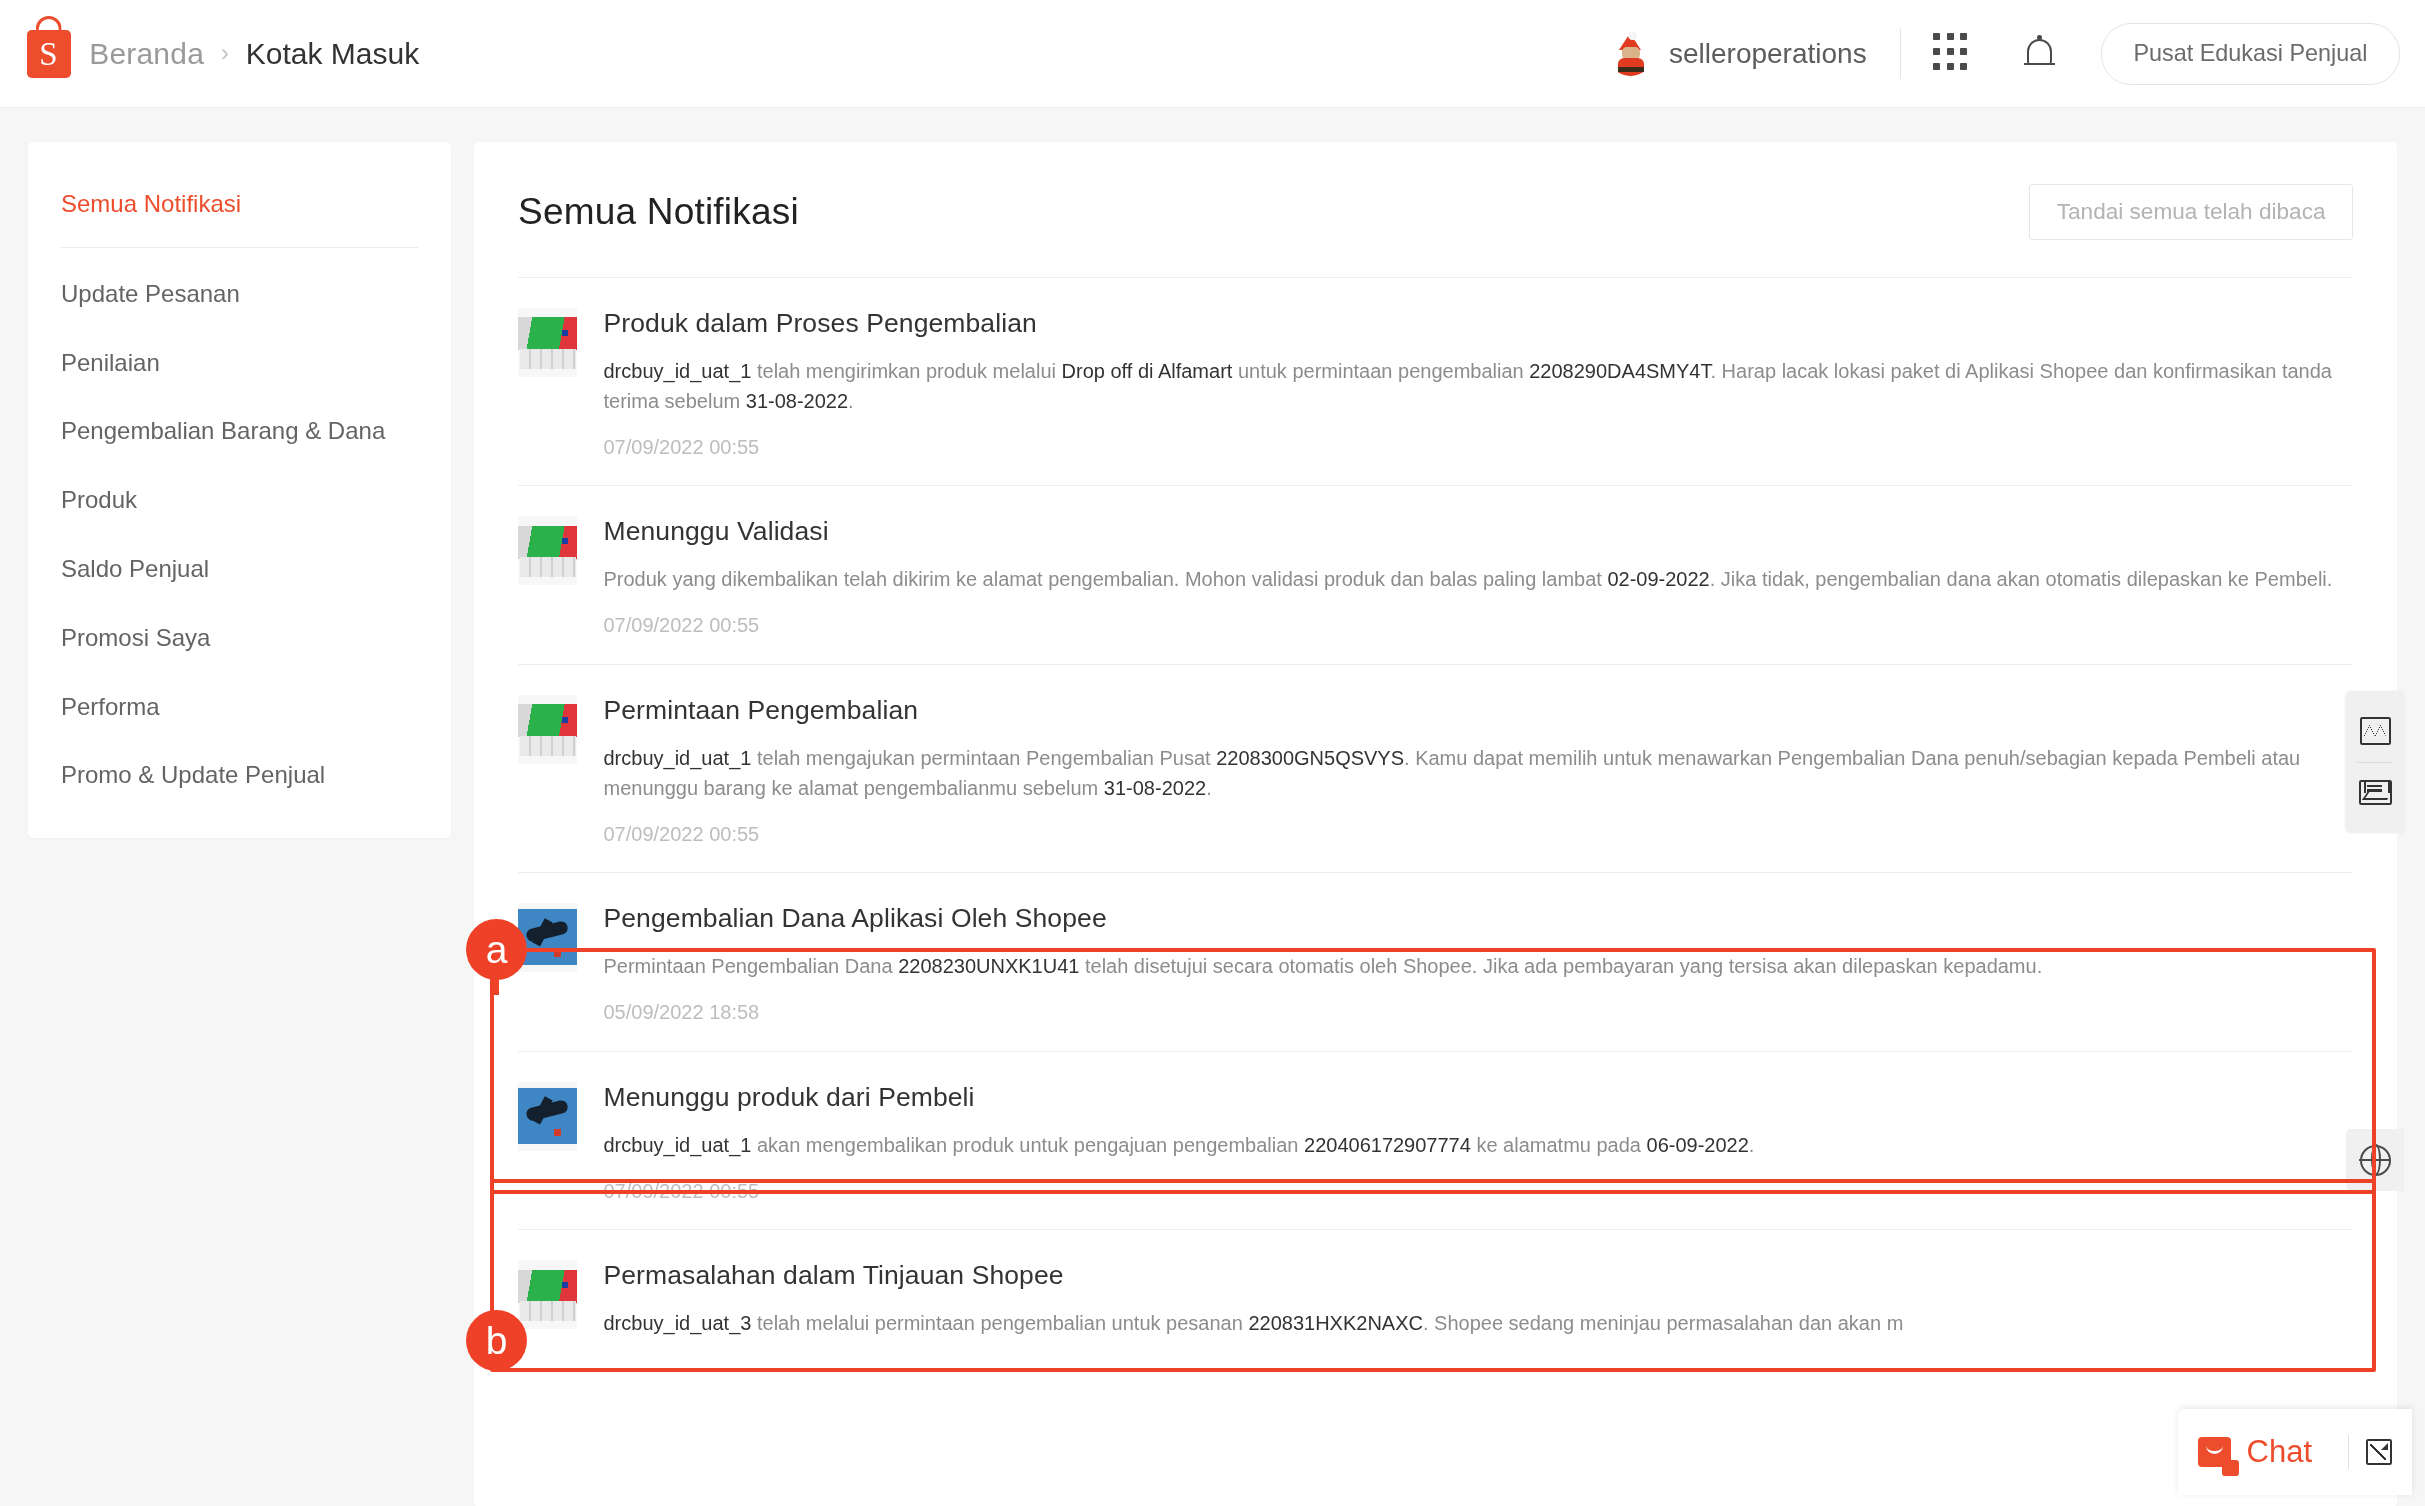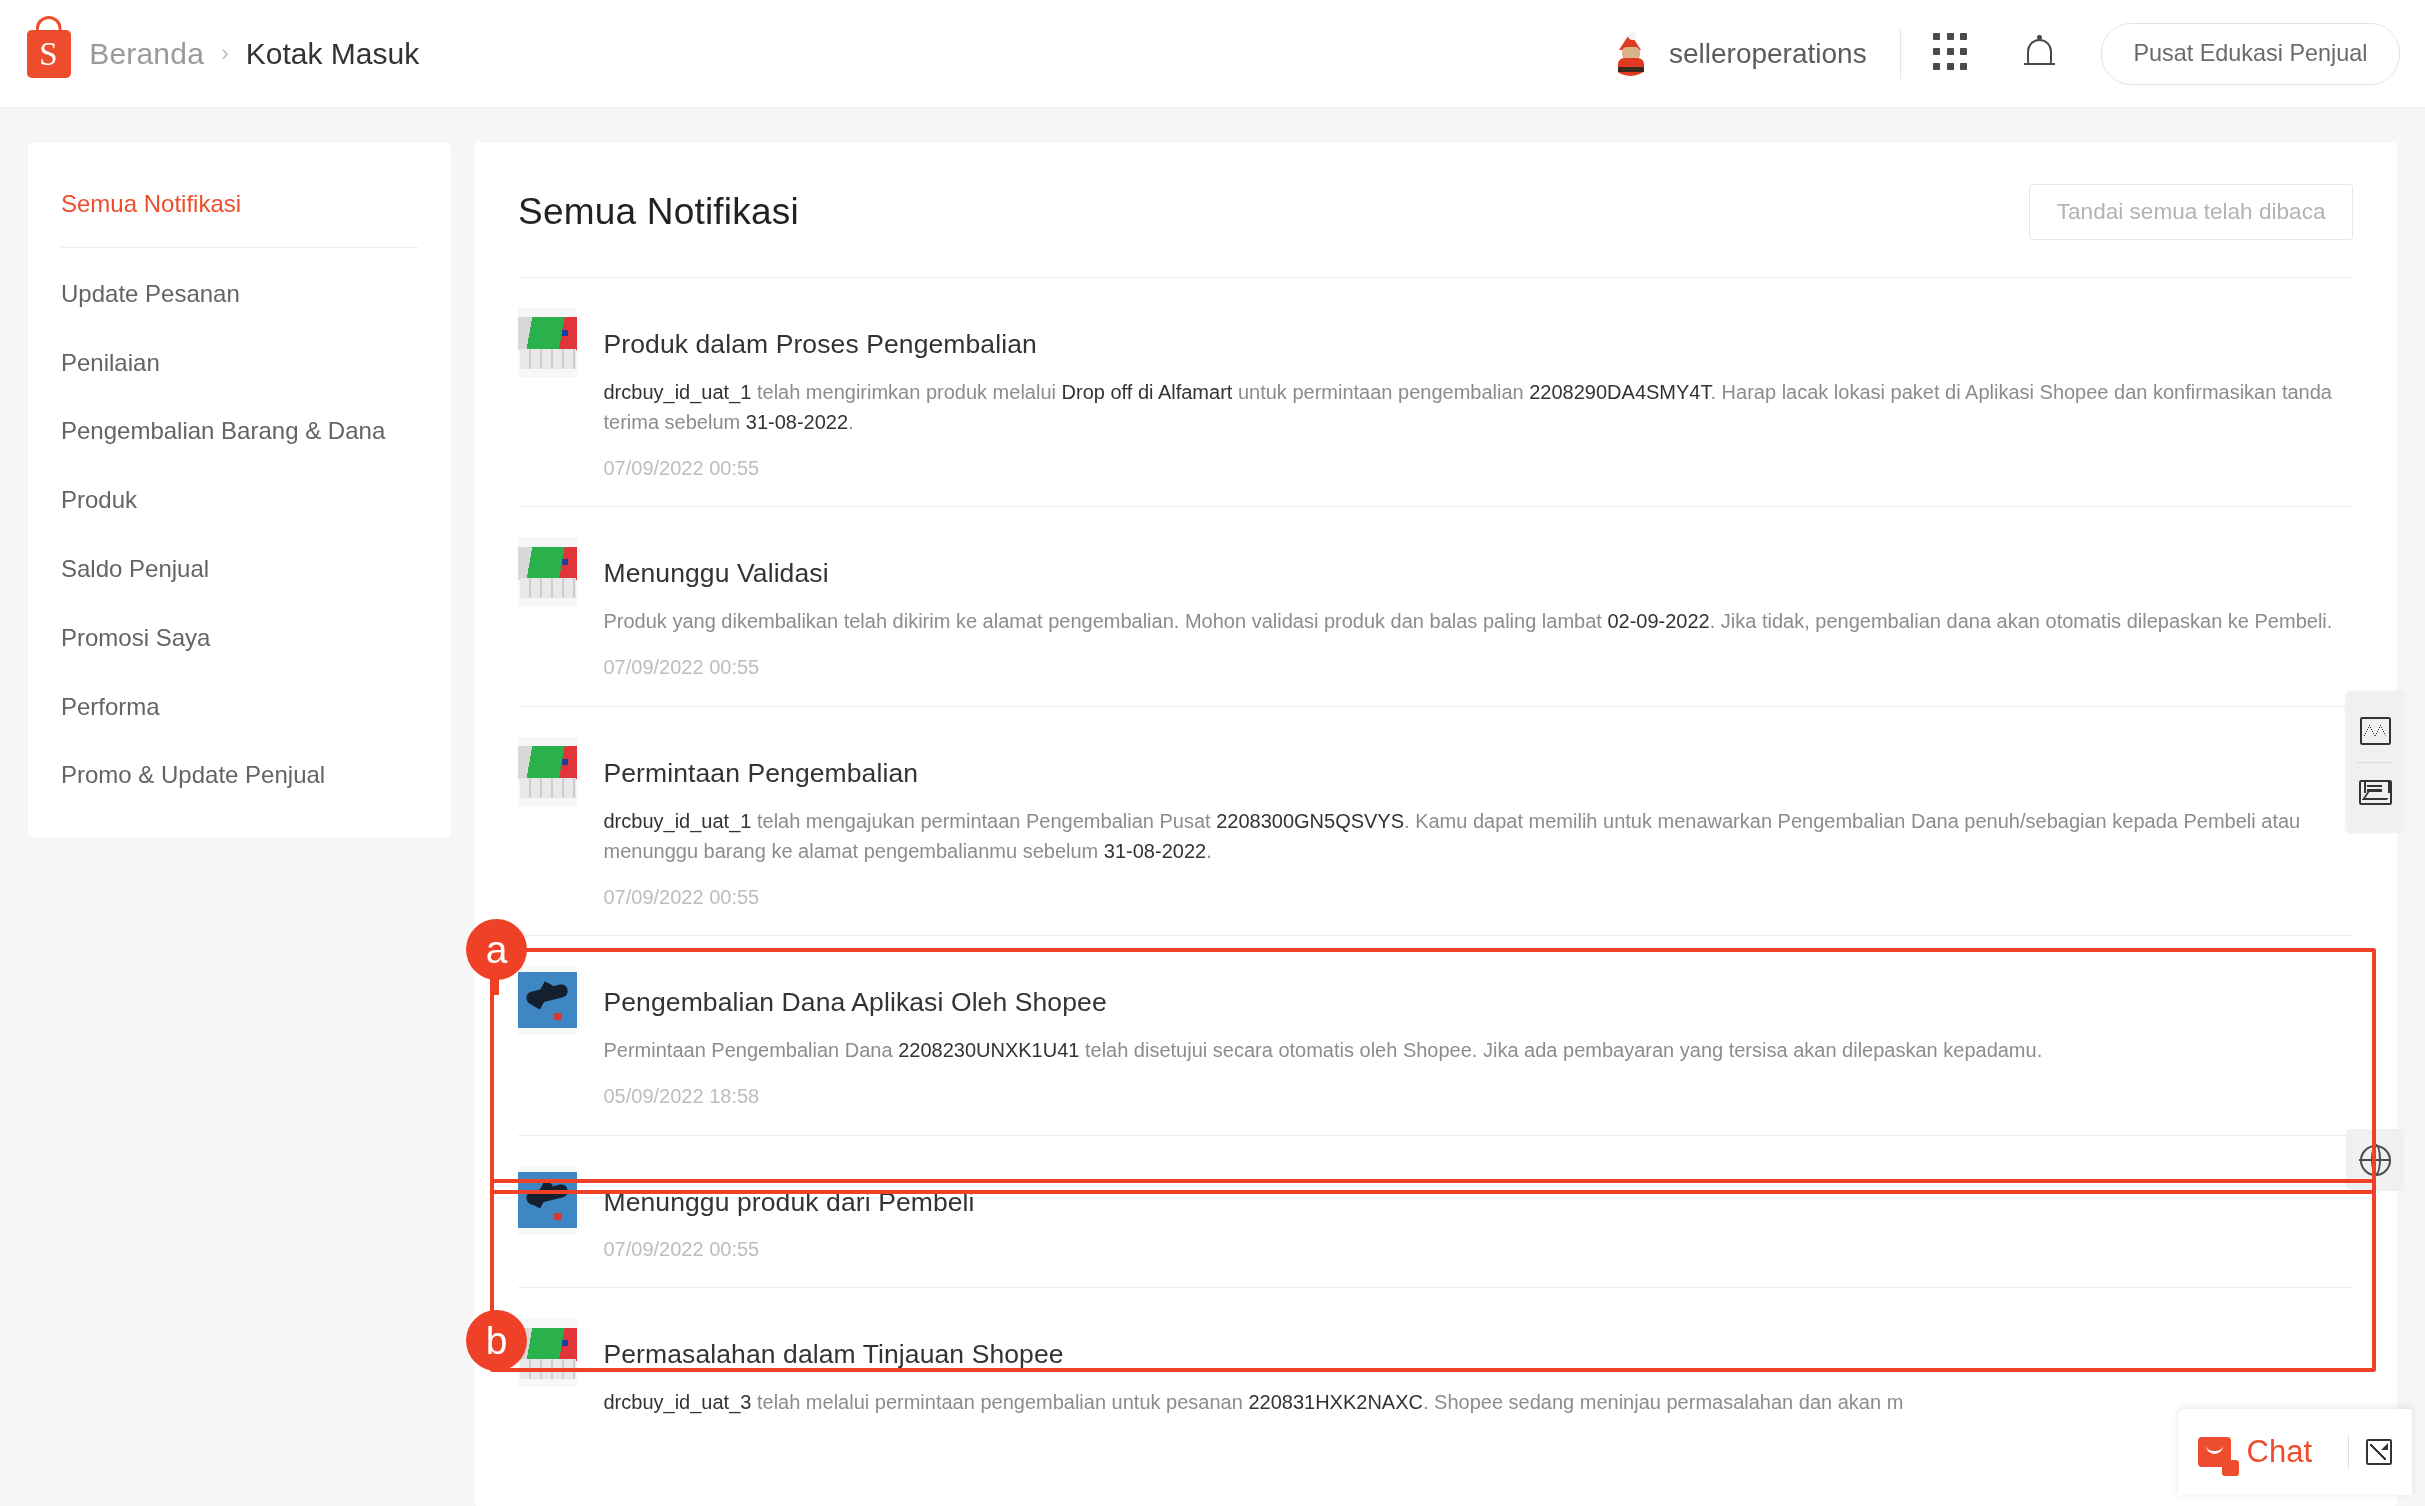--- a/index.html
+++ b/index.html
@@ -123,21 +123,21 @@
   .thumb.plane { background: #f7f7f7; }
   .thumb.plane .sky { position: absolute; top: 6.2px; left: 0; width: 59px; height: 56px; background: #3f86c4; }
   .thumb.plane .jet {
     position: absolute; top: 22px; left: 7.8px; width: 42px; height: 12.5px; background: #14202e;
     border-radius: 6.2px; transform: rotate(-14deg);
   }
   .thumb.plane .wing1 { position: absolute; top: 15.6px; left: 20px; width: 9.4px; height: 26.5px; background: #14202e; transform: rotate(28deg); }
   .thumb.plane .wing2 { position: absolute; top: 26.5px; left: 12.5px; width: 20px; height: 7.8px; background: #14202e; transform: rotate(-44deg); }
   .thumb.plane .tailred { position: absolute; top: 47px; left: 36px; width: 7px; height: 7px; background: #d33a2e; }
 
-  .n-body { flex: 1; min-width: 0; margin-top: 21px; }
+  .n-body { flex: 1; min-width: 0; }
   .n-title { font-size: 26.5px; color: #333333; margin-bottom: 17px; letter-spacing: 0.1px; }
   .n-desc { font-size: 20px; color: #8c8c8c; line-height: 1.5; }
   .n-desc b { color: #333333; font-weight: normal; }
   .n-time { font-size: 20px; color: #bdbdbd; margin-top: 20px; }
 
   
   .side-dock {
     position: absolute; top: 691px; left: 2346px; width: 58px;
     background: #f0f0f0; border-radius: 4.7px 0 0 4.7px;
     padding: 11px 0; box-shadow: -0.8px 0 2.3px rgba(0,0,0,.06);
@@ -337,20 +337,21 @@
         <div class="notif">
           <div class="thumb plane">
             <span class="sky"></span>
             <span class="jet"></span>
             <span class="wing1"></span>
             <span class="wing2"></span>
             <span class="tailred"></span>
           </div>
           <div class="n-body">
             <div class="n-title">Menunggu produk dari Pembeli</div>
+            <div class="n-desc"><b>drcbuy_id_uat_1</b><span> akan mengembalikan produk untuk pengajuan pengembalian </span><b>220406172907774</b><span> ke alamatmu pada </span><b>06-09-2022</b><span>.</span></div>
             <div class="n-time">07/09/2022 00:55</div>
           </div>
         </div>
         <div class="notif">
           <div class="thumb pkg">
             <span class="pk-green"></span>
             <span class="pk-white"></span>
             <span class="pk-dot"></span>
           </div>
           <div class="n-body">

